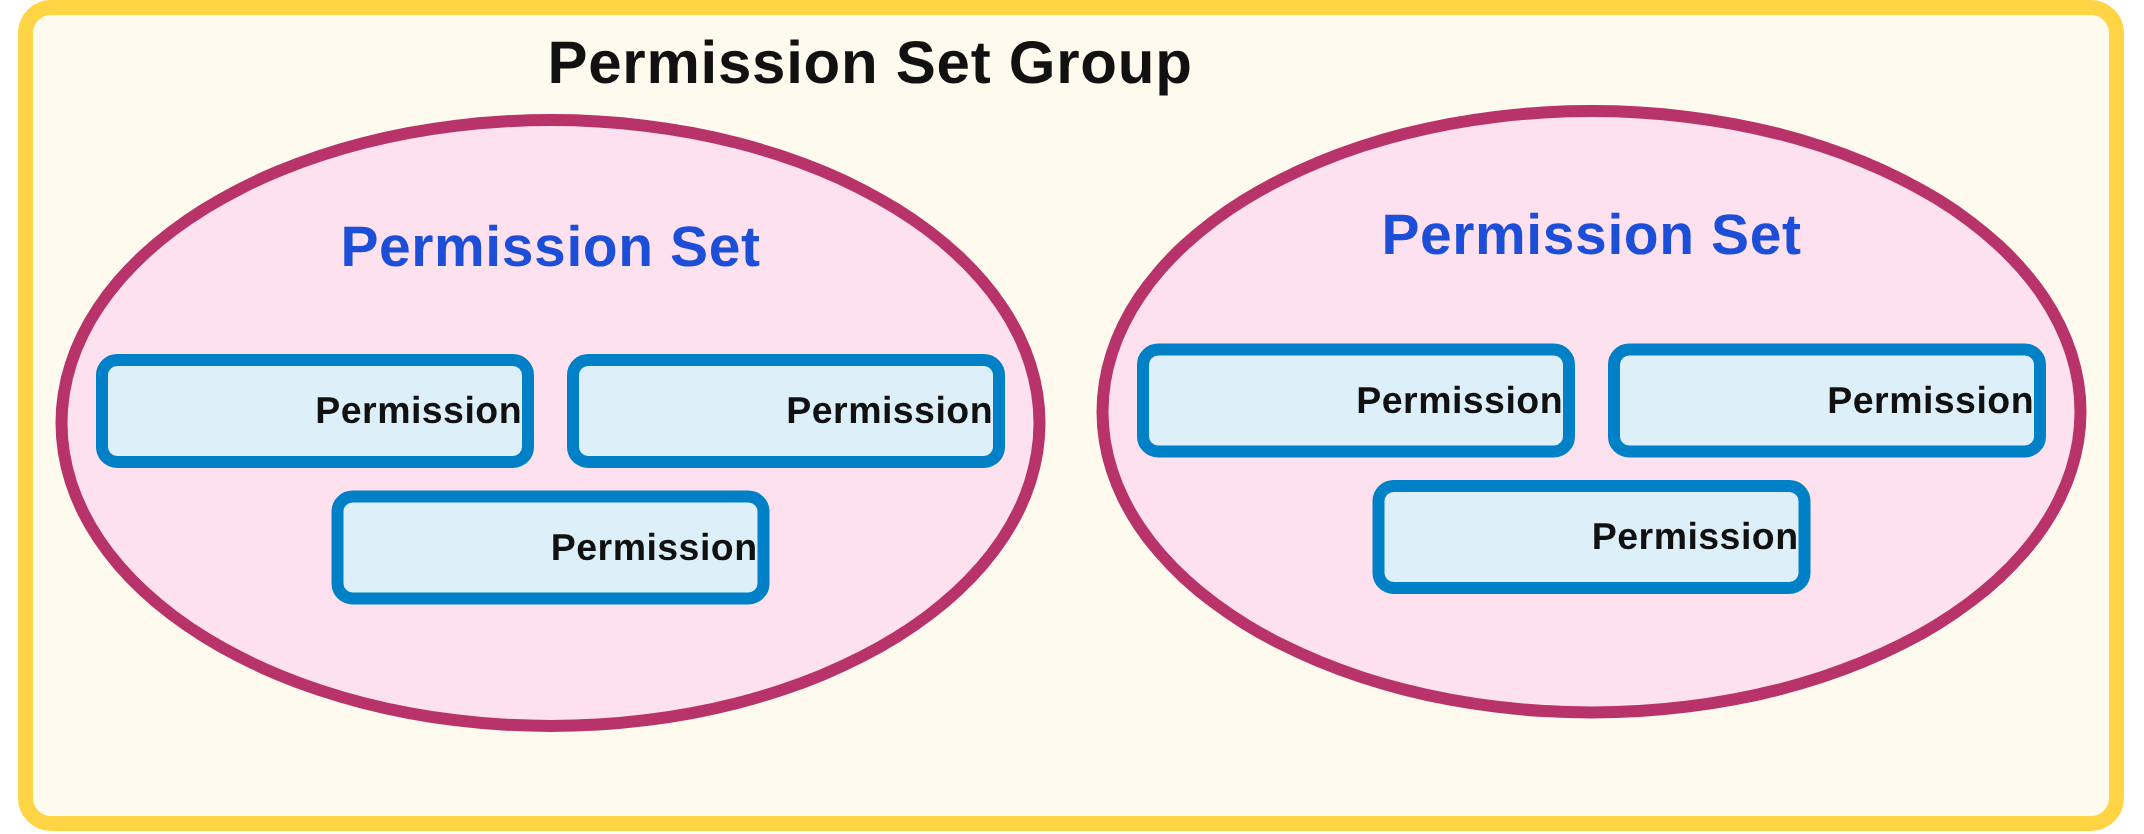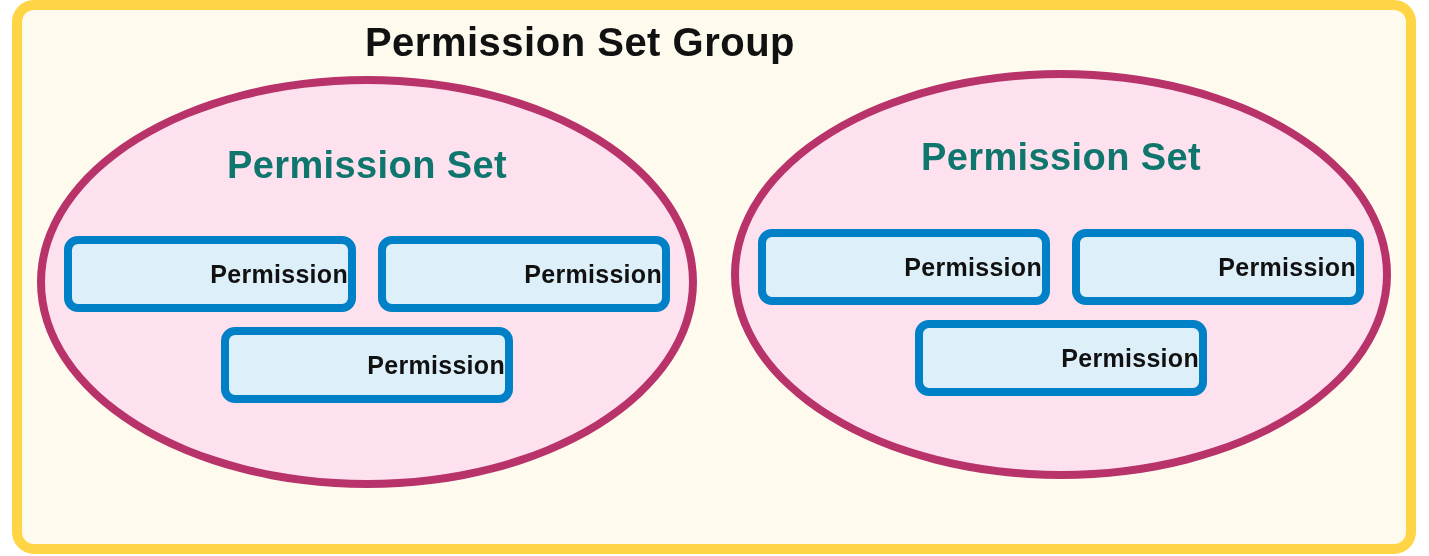--- a/index.html
+++ b/index.html
@@ -18,21 +18,21 @@
       text-align: center; font-weight: bold; font-size: 40px; color: #111111;
       letter-spacing: 0.5px;
     }
     .pset {
       position: absolute; box-sizing: border-box;
       border: 8px solid #b8336a; border-radius: 50%;
       background: #fde1ee;
     }
     .pset-title {
       position: absolute; left: 0; right: 0; text-align: center;
-      font-weight: bold; font-size: 38px; color: #0f766e; letter-spacing: 0.4px;
+      font-weight: bold; font-size: 38px; color: #1d4ed8; letter-spacing: 0.4px;
     }
     .perm {
       position: absolute; box-sizing: border-box;
       width: 292px; height: 76px;
       border: 8px solid #0080c6; border-radius: 14px;
       background: #ddeff9;
       display: flex; align-items: center; justify-content: flex-end;
     }
     .perm-label {
       font-weight: bold; font-size: 25px; color: #111111; letter-spacing: 0.3px;

